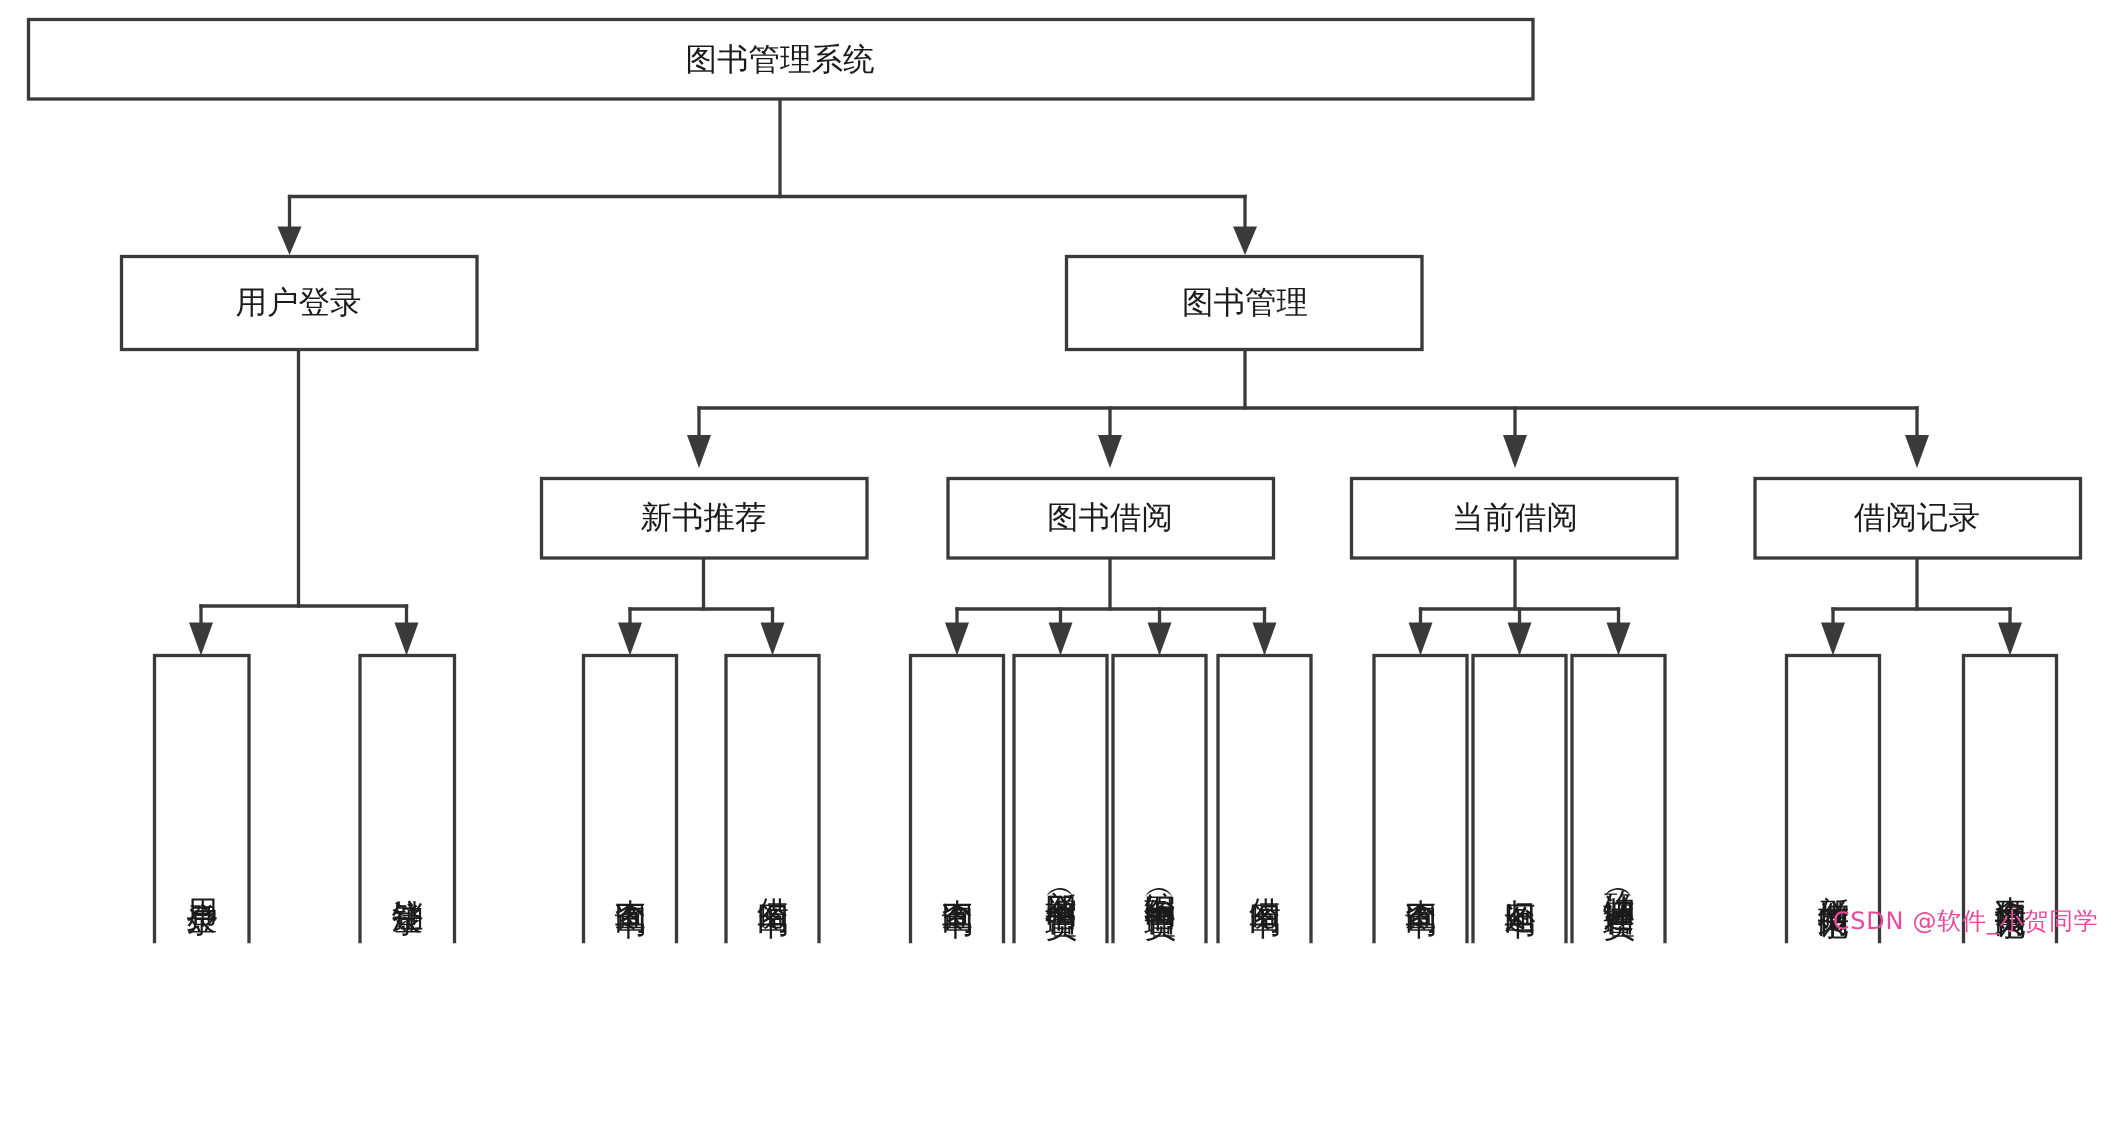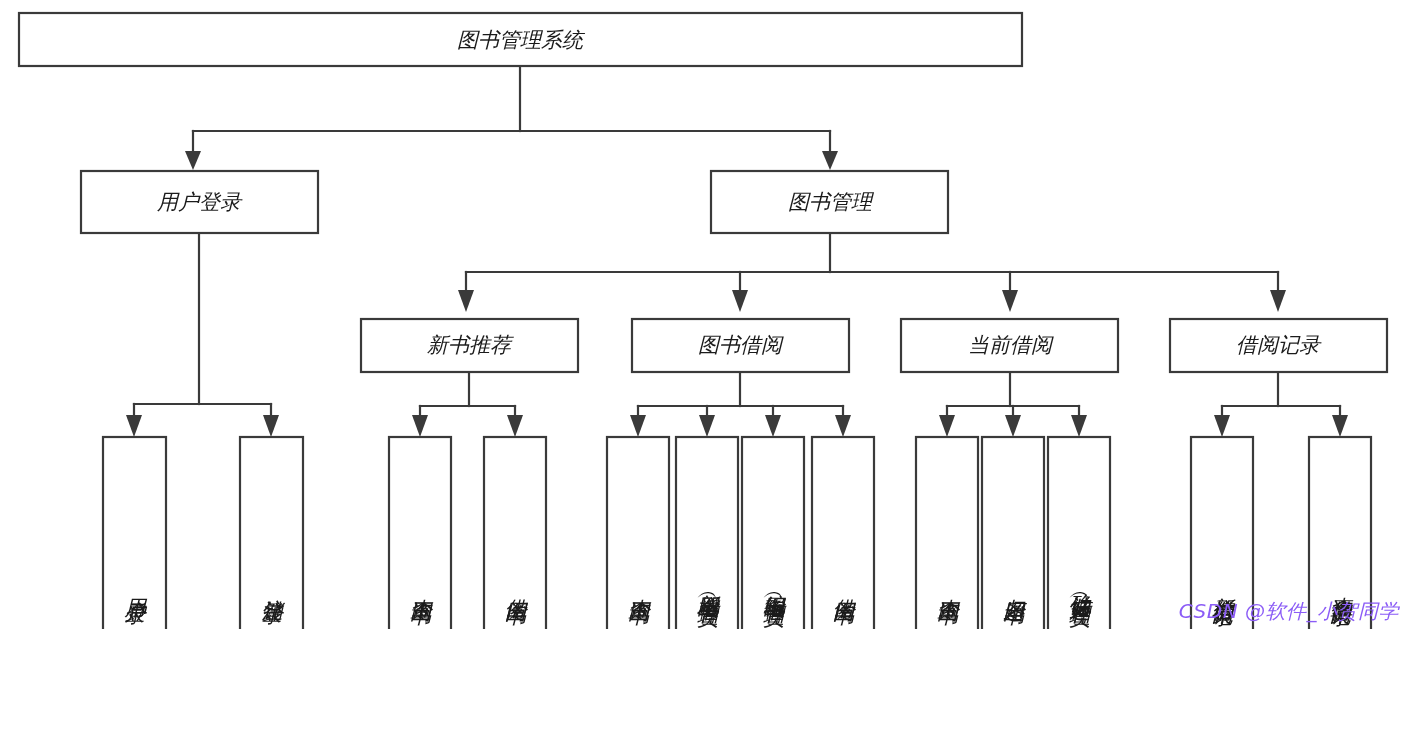--- a/index.html
+++ b/index.html
@@ -9,21 +9,20 @@
   }
   body {
     font-family: "DejaVu Sans", "Liberation Sans", sans-serif;
   }
   #diagram-root {
     position: relative;
     width: 1405px;
     height: 629px;
     background: #ffffff;
     overflow: hidden;
-    font-style: italic;
   }
   svg#tree-svg {
     position: absolute;
     left: 0;
     top: 0;
     width: 1405px;
     height: 747px;
   }
   .node-box {
     fill: #ffffff;
@@ -59,22 +58,22 @@
     white-space: nowrap;
     text-align: center;
     pointer-events: none;
     user-select: none;
   }
   .watermark {
     position: absolute;
     right: 6px;
     bottom: 4px;
     font-family: "DejaVu Sans", "Liberation Sans", sans-serif;
-    font-size: 20px;
-    color: #8b5cf6;
+    font-size: 16px;
+    color: #ec4899;
     white-space: nowrap;
     letter-spacing: 0.5px;
   }
 </style>
 </head>
 <body>
 
 <div id="diagram-root">
 
   <svg id="tree-svg" viewBox="0 0 1405 747">

